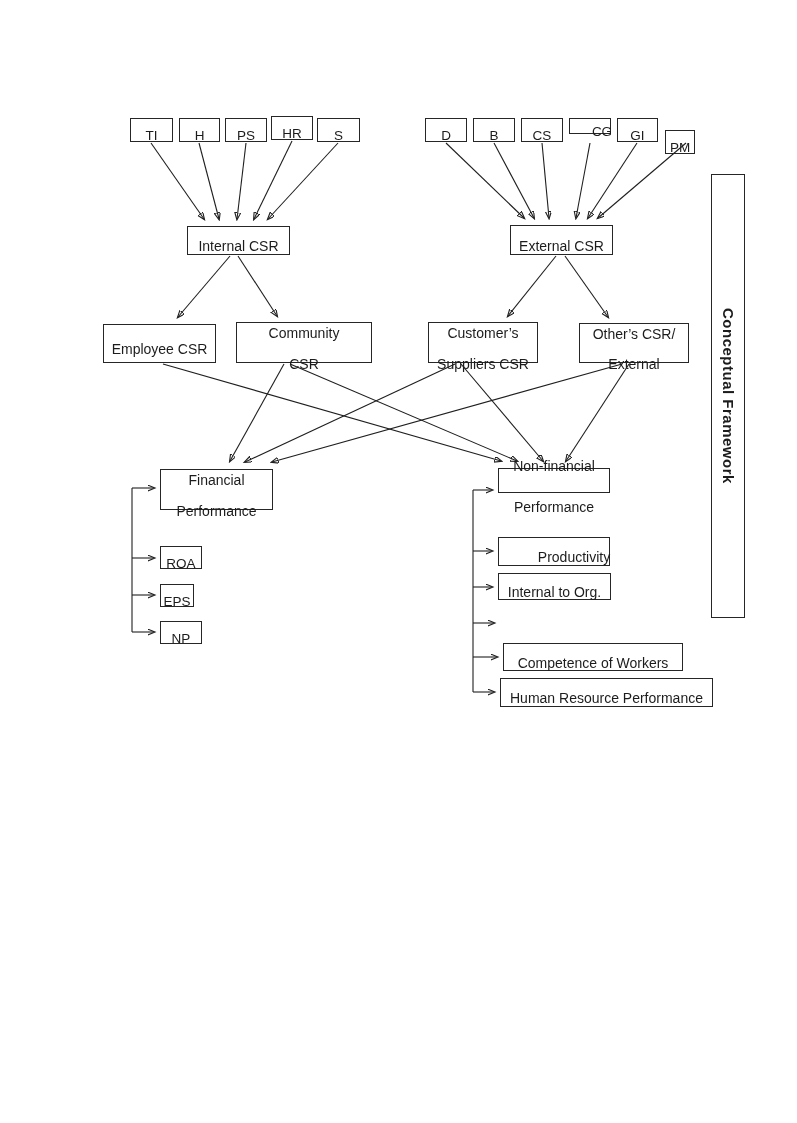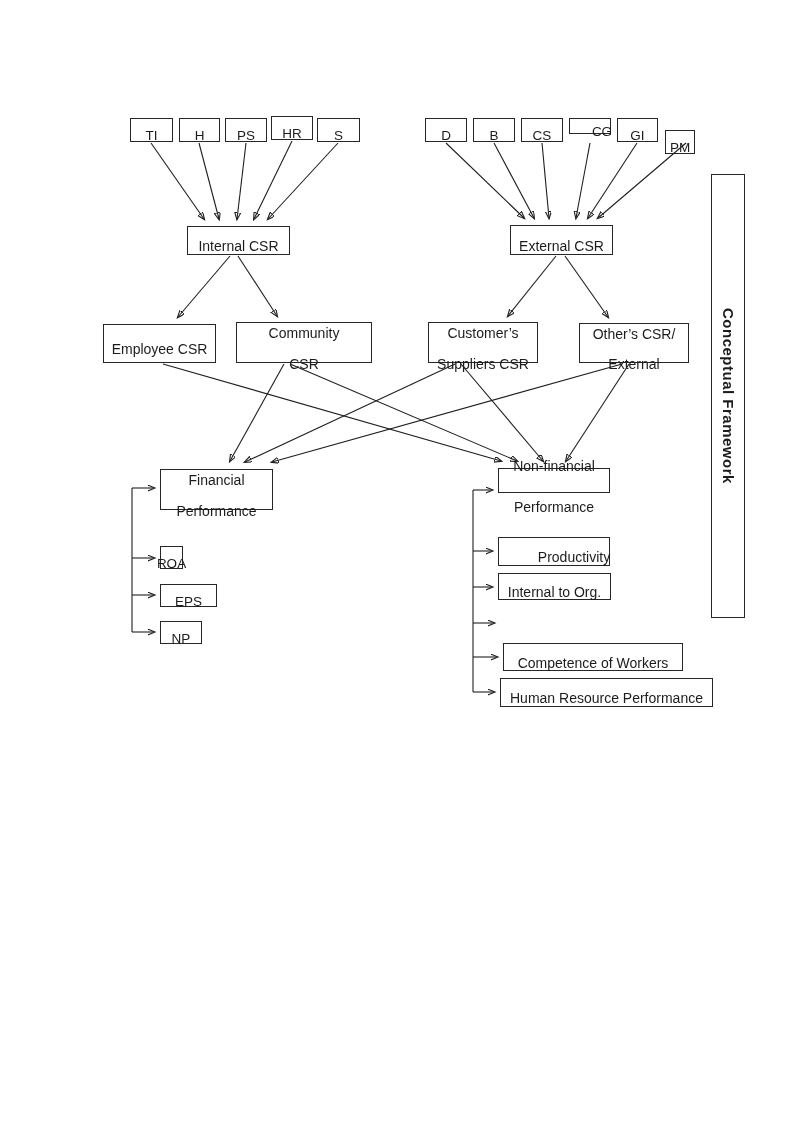--- a/index.html
+++ b/index.html
@@ -114,24 +114,24 @@
 
   <div class="box" style="left:160px; top:469px; width:113px; height:41px;">
     <span>Financial</span>
     <span>Performance</span>
   </div>
   <div class="box" style="left:498px; top:468px; width:112px; height:25px;gap:10px;">
     <span>Non-financial</span>
     <span>Performance</span>
   </div>
 
-  <div class="box small" style="left:160px; top:546px; width:23px; height:23px;">
+  <div class="box small" style="left:160px; top:546px; width:42px; height:23px;">
       <span>ROA</span>
     </div>
-  <div class="box small" style="left:160px; top:584px; width:57px; height:23px;">
+  <div class="box small" style="left:160px; top:584px; width:34px; height:23px;">
       <span>EPS</span>
     </div>
   <div class="box small" style="left:160px; top:621px; width:42px; height:23px;">
       <span>NP</span>
     </div>
 
   <div class="box" style="left:498px; top:537px; width:112px; height:29px;padding-left:40px;">
       <span>Productivity</span>
     </div>
   <div class="box" style="left:498px; top:573px; width:113px; height:27px;">

